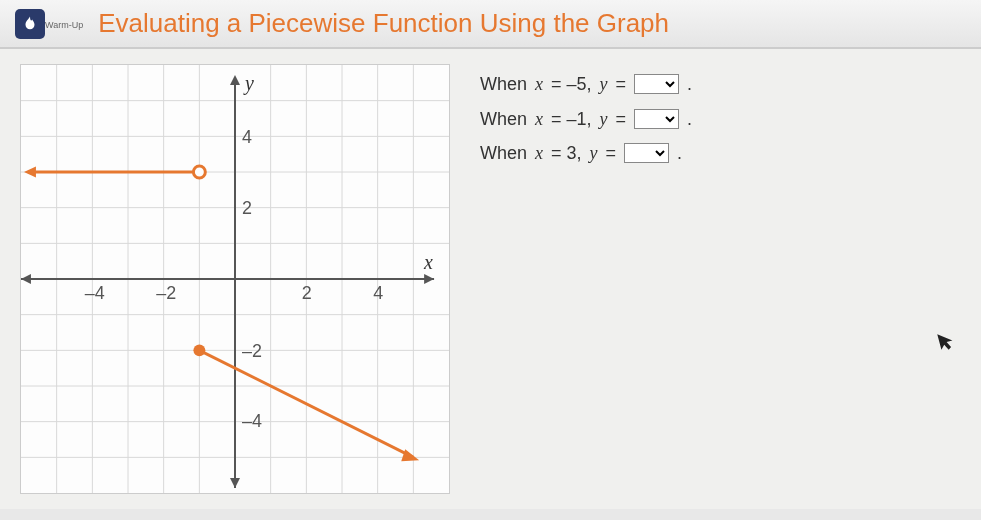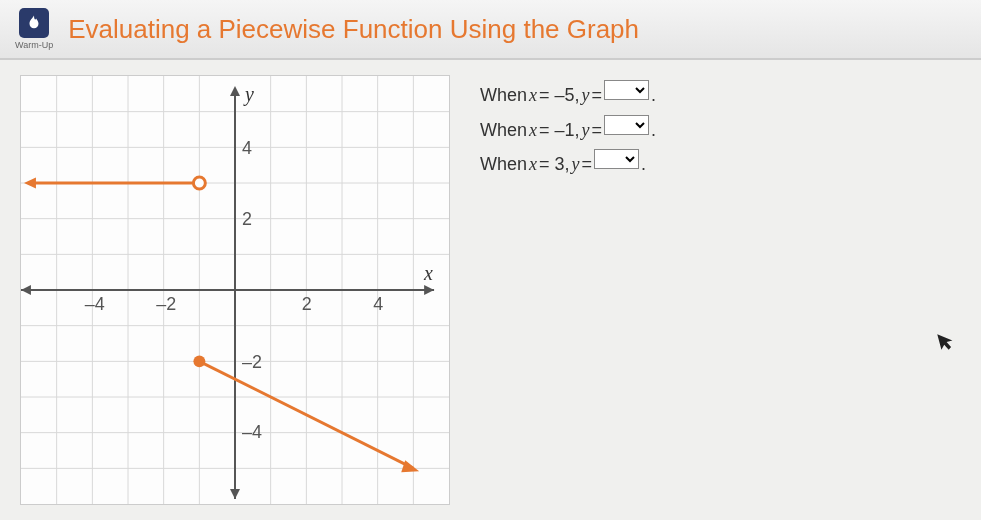--- a/index.html
+++ b/index.html
@@ -13,21 +13,21 @@
     }
     .header {
       display: flex;
       align-items: center;
       padding: 8px 15px;
       background: linear-gradient(to bottom, #f5f5f5, #e5e5e5);
       border-bottom: 2px solid #ccc;
     }
     .badge-area {
       display: flex;
-      flex-direction: column;
+      flex-direction: row;
       align-items: center;
       margin-right: 15px;
     }
     .flame-badge {
       width: 30px;
       height: 30px;
       background: #2a3a6a;
       border-radius: 5px;
       display: flex;
       align-items: center;
@@ -74,21 +74,22 @@
     .answer-select {
       width: 45px;
       height: 20px;
       font-size: 13px;
       border: 1px solid #888;
       background: #fff;
       vertical-align: middle;
     }
     .line-row {
       display: flex;
-      gap: 2px;
+      align-items: center;
+      gap: 8px;
       margin-bottom: 4px;
     }
     .cursor-icon {
       position: absolute;
       right: 25px;
       top: 330px;
       font-size: 20px;
       color: #333;
       transform: rotate(-15deg);
     }

